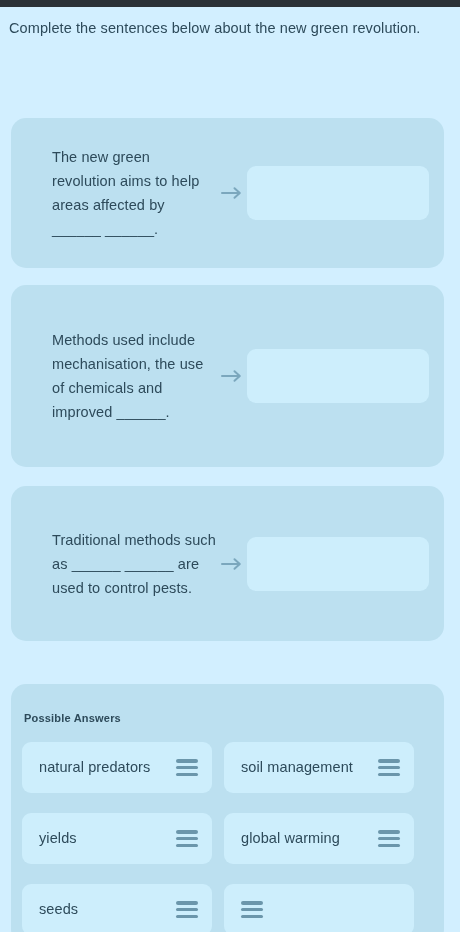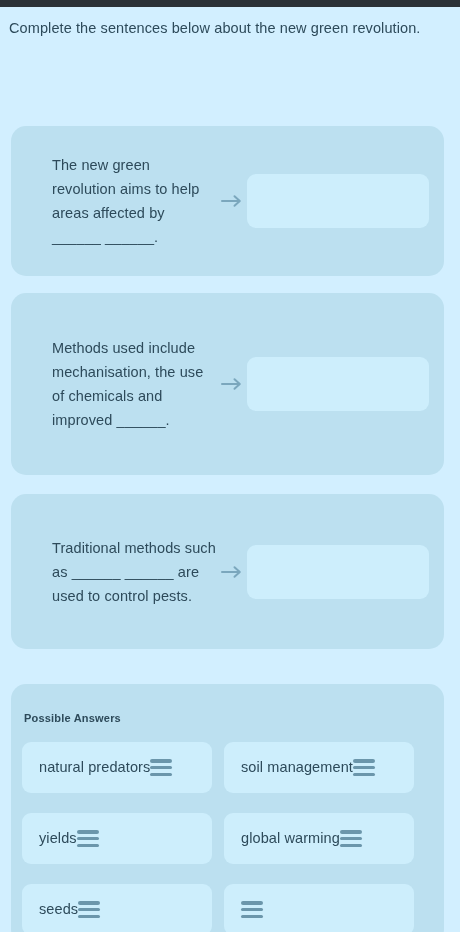--- a/index.html
+++ b/index.html
@@ -43,21 +43,20 @@
 
   
   .qcard {
     position:absolute;
     left:11px;
     width:433px;
     background:#bce0f0;
     border-radius:15px;
     display:flex;
     align-items:center;
-    margin-top:8px;
   }
   .qcard.c1 { top:118px;  height:150px; }
   .qcard.c2 { top:285px;  height:182px; }
   .qcard.c3 { top:486px;  height:155px; }
 
   .qtext {
     width:165px;
     margin-left:41px;
     font-size:14.5px;
     line-height:24px;
@@ -114,20 +113,21 @@
     gap:20px 12px;
   }
 
   .chip {
     width:190px;
     height:51px;
     background:#cdeefc;
     border-radius:9px;
     display:flex;
     align-items:center;
+    justify-content:space-between;
     padding:0 14px 0 17px;
     cursor:grab;
   }
 
   .chip-label {
     font-size:14.5px;
     line-height:21px;
     color:#2d4a5a;
     letter-spacing:0.1px;
     max-width:118px;

